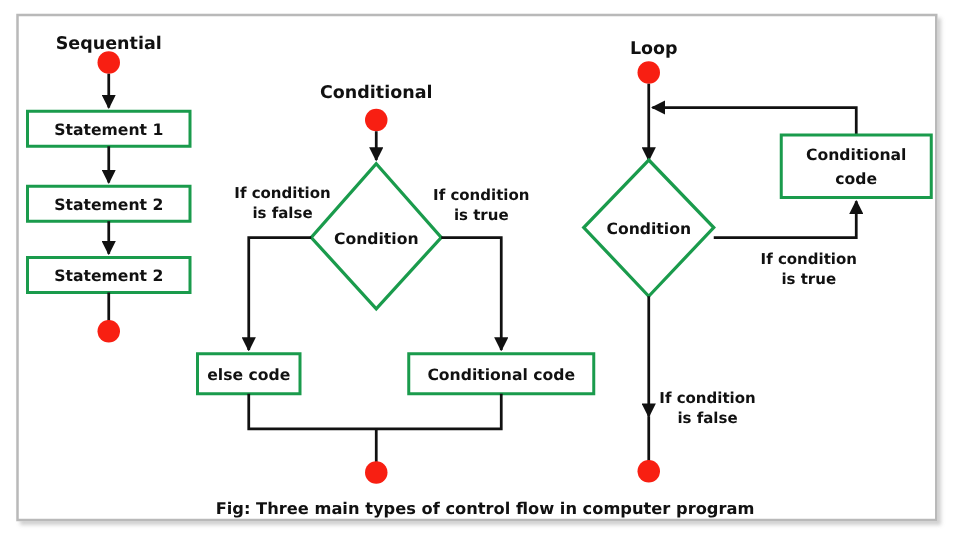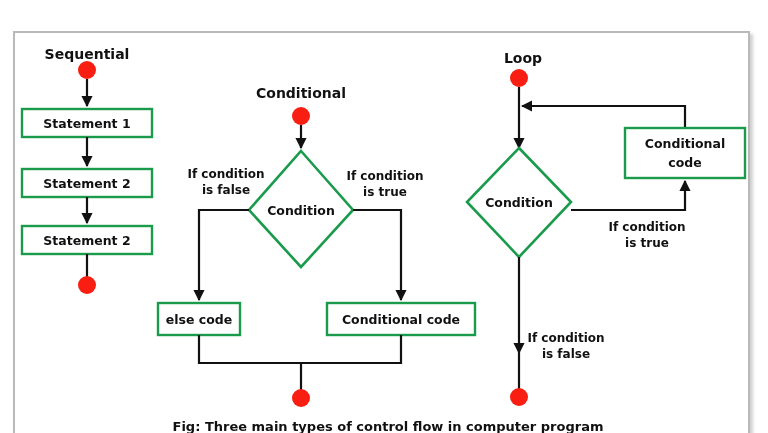--- a/index.html
+++ b/index.html
@@ -11,21 +11,20 @@
     width: 768px;
     height: 433px;
     font-family: "DejaVu Sans", sans-serif;
     overflow: hidden;
   }
   #canvas-wrap {
     position: relative;
     width: 768px;
     height: 320px;
     background: #ffffff;
-    margin-top: 20px;
   }
   
   #figure-frame {
     position: absolute;
     left: 13px;
     top: 11px;
     width: 737px;
     height: 406px;
     border: 2px solid #b9b9b9;
     box-shadow: 3px 3px 3px rgba(120,120,120,0.35);

